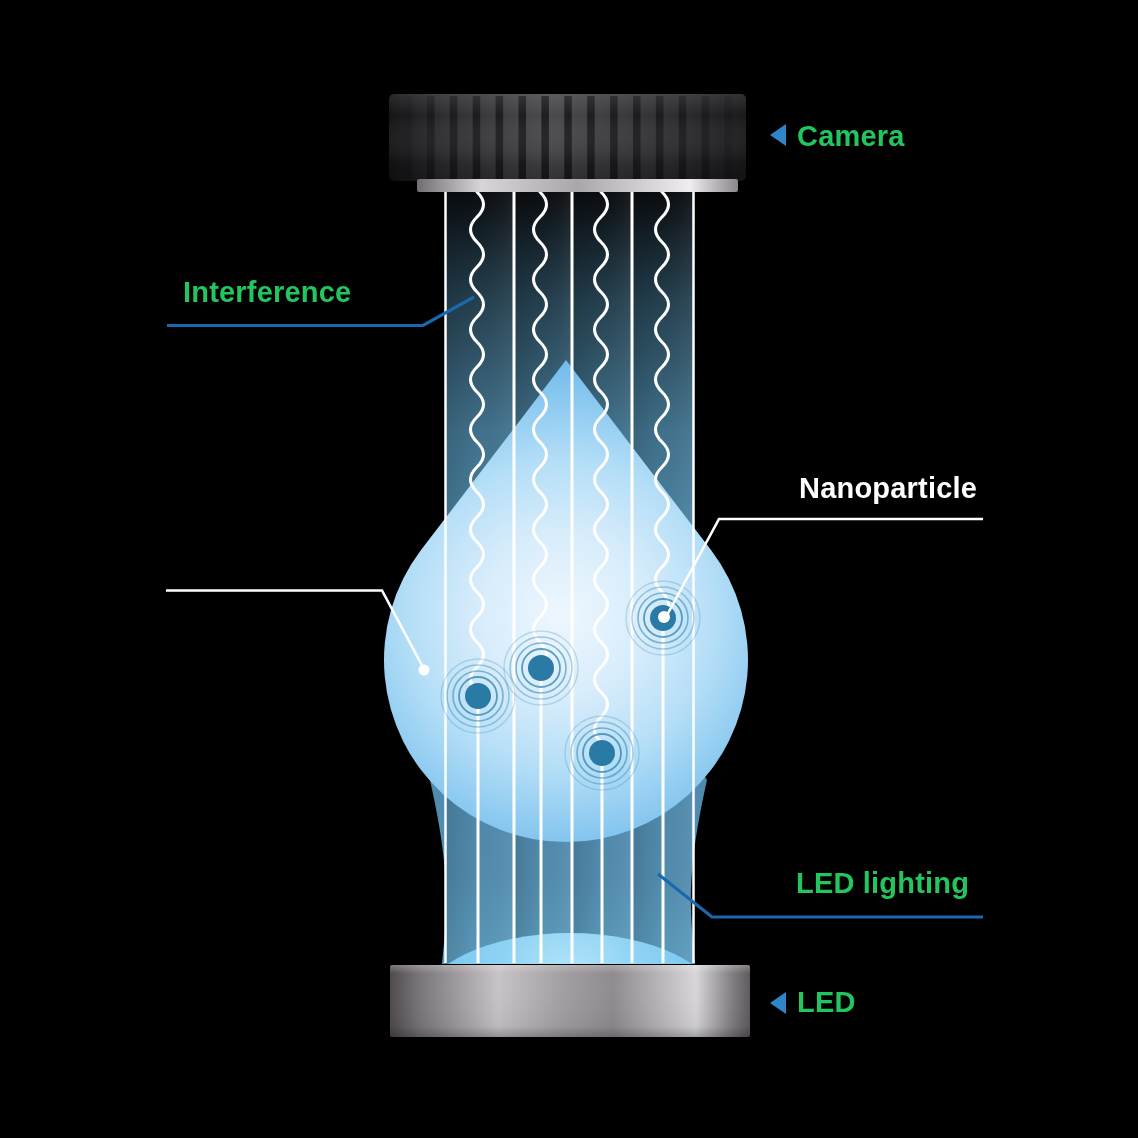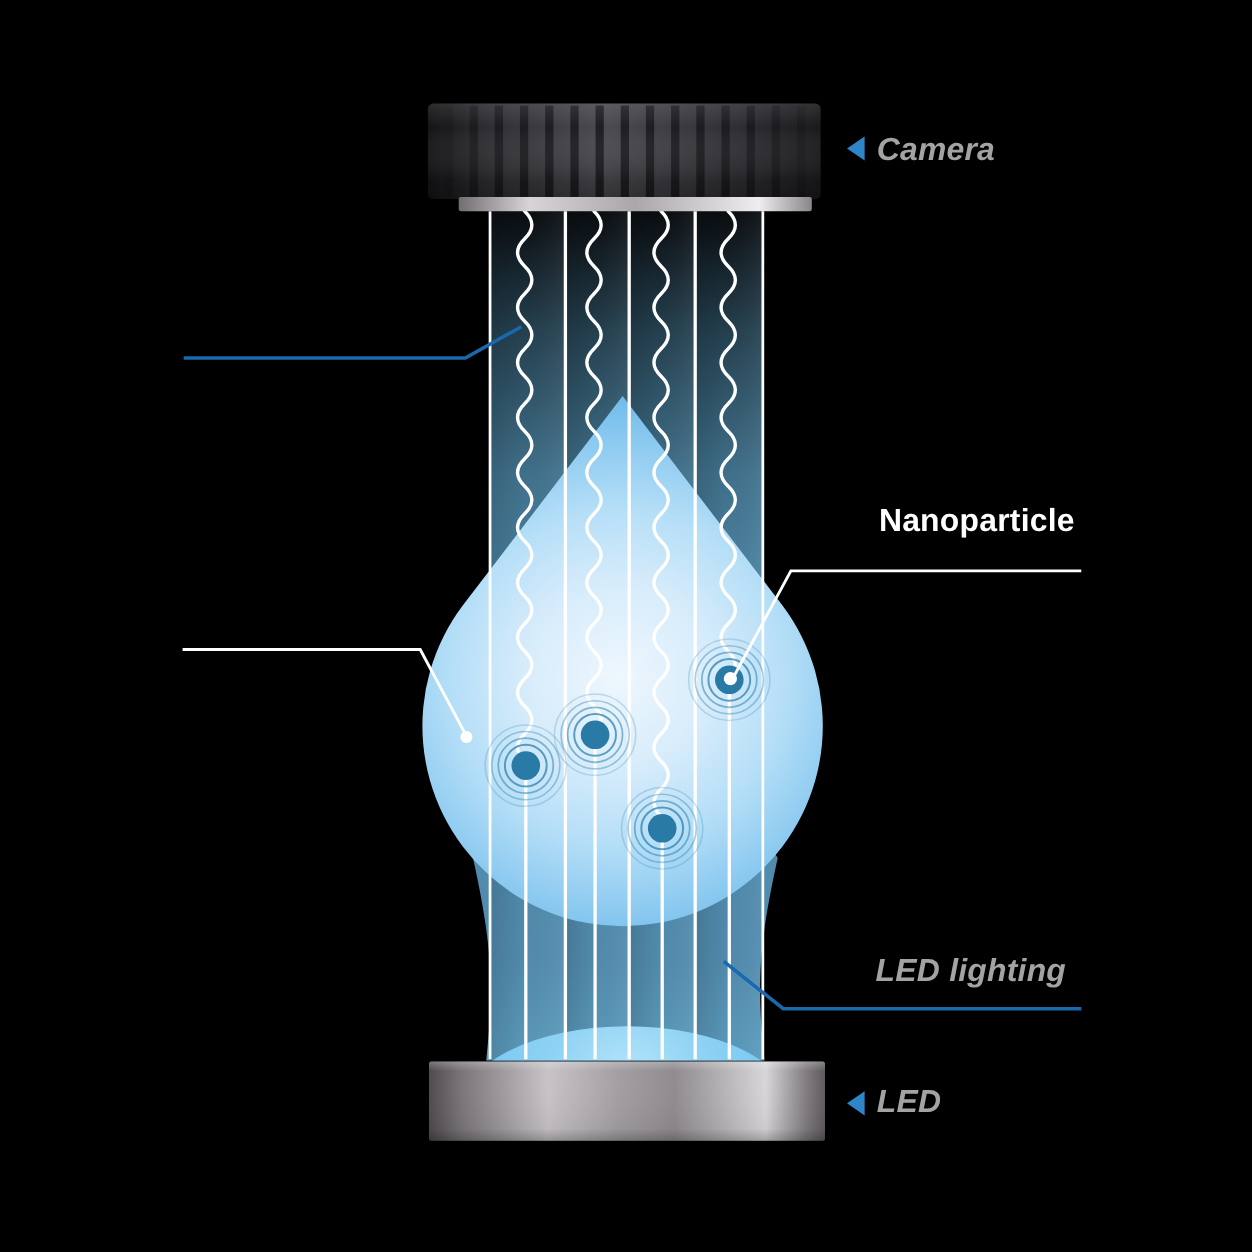--- a/index.html
+++ b/index.html
@@ -5,21 +5,21 @@
   html,body{margin:0;padding:0;background:#000;}
   #stage{
     position:relative;width:1138px;height:1138px;background:#000;overflow:hidden;
     font-family:"Liberation Sans", sans-serif;
   }
   #stage svg{position:absolute;left:0;top:0;}
   .lbl{
     position:absolute;font-size:29px;font-weight:bold;letter-spacing:0.2px;
     white-space:nowrap;line-height:1.15;
   }
-  .lbl.blue{color:#a3a3a3;font-style:italic;}
+  .lbl.blue{color:#22c55e;}
   .lbl.white{color:#ffffff;}
   .tri-left{
     position:absolute;width:0;height:0;
     border-top:11.5px solid transparent;
     border-bottom:11.5px solid transparent;
     border-right:16px solid #2e86c9;
   }
 </style>
 </head>
 <body>
@@ -200,22 +200,23 @@
     <path d="M 166,590.5 H 382 L 424,669" stroke="#ffffff" stroke-width="2.6"></path>
     <circle cx="424" cy="670" r="5.5" fill="#ffffff"></circle>
     <path d="M 983,519 H 719 L 666,617" stroke="#ffffff" stroke-width="2.6"></path>
     <circle cx="664" cy="617" r="6" fill="#ffffff"></circle>
   </g>
 </svg>
 
 <span class="tri-left" style="left:770px;top:124px;"></span>
 <div class="lbl blue" style="left:797px;top:120px;">Camera</div>
 
-
-
-<div class="lbl white" style="left:799px;top:458px;">Nanoparticle</div>
+<div class="lbl blue" style="left:183px;top:276px;">Interference</div>
+
+
+<div class="lbl white" style="left:799px;top:472px;">Nanoparticle</div>
 
 <div class="lbl blue" style="left:796px;top:867px;text-align:center;">LED lighting</div>
 
 <span class="tri-left" style="left:770px;top:992px;"></span>
 <div class="lbl blue" style="left:797px;top:986px;">LED</div>
 
 </div>
 
 </body></html>

